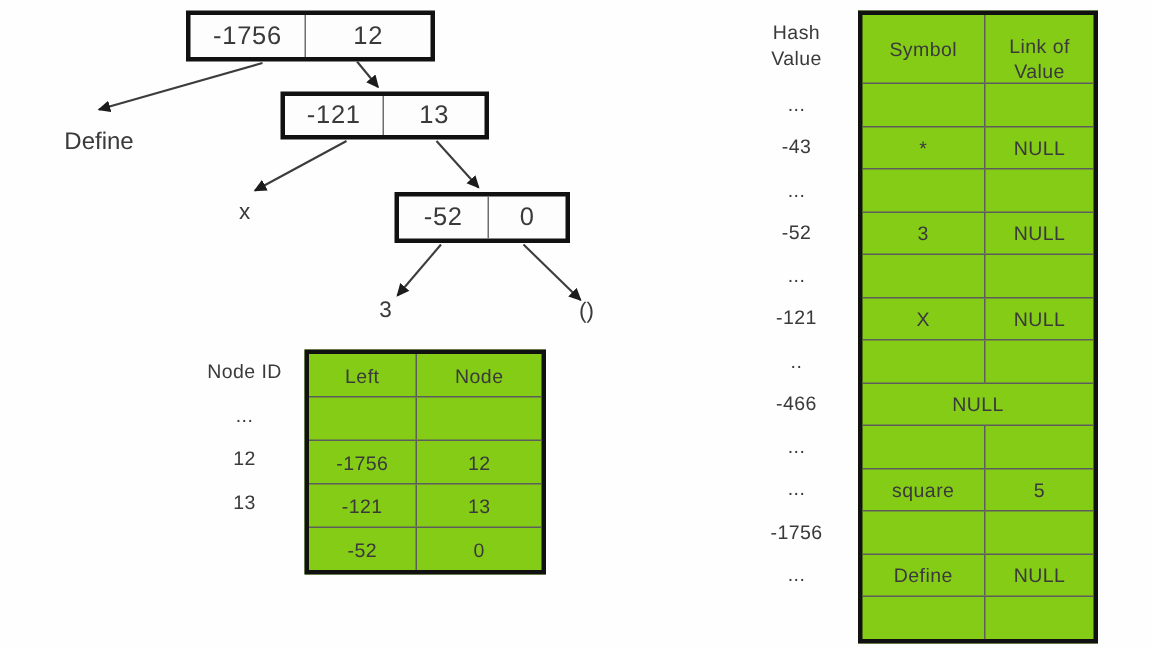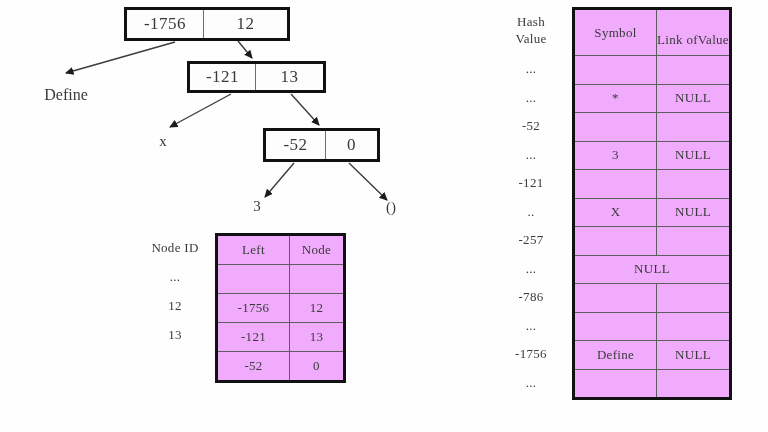--- a/index.html
+++ b/index.html
@@ -1,18 +1,18 @@
 <!DOCTYPE html>
 <html><head>
 <meta charset="utf-8">
 <style>
   html,body { margin:0; padding:0; background:#ffffff; }
   .canvas {
     position:relative; width:768px; height:432px; background:#fefefe;
-    font-family:Liberation Serif, serif; color:#3a3a3a; overflow:hidden;
+    font-family:Liberation Sans, sans-serif; color:#3a3a3a; overflow:hidden;
   }
   svg.arrows { position:absolute; left:0; top:0; width:768px; height:432px; }
 
   
   .node {
     position:absolute; display:flex; align-items:stretch; box-sizing:border-box;
     border:3px solid #111111; background:#fdfdfd;
   }
   .node .ncell {
     display:flex; align-items:center; justify-content:center;
@@ -26,37 +26,37 @@
 
   
   .tbl-wrap { position:absolute; display:flex; }
   .lbl-col { display:flex; flex-direction:column; }
   .lbl {
     display:flex; align-items:center; justify-content:center;
     font-size:13px; letter-spacing:0.3px; text-align:center;
   }
   .lbl.two-line { flex-direction:column; line-height:1.3; }
   .tbl {
-    box-sizing:border-box; border:3px solid #111111; background:#f0abfc;
+    box-sizing:border-box; border:3px solid #111111; background:#84cc16;
     display:flex; flex-direction:column;
   }
   .trow { display:flex; box-sizing:border-box; }
   .trow:not(:first-child) { border-top:1px solid #5d5d5d; }
   .tcell {
     display:flex; align-items:center; justify-content:center;
     box-sizing:border-box; font-size:13px; letter-spacing:0.3px;
   }
-  .tcell.two-line { flex-direction:row; line-height:1.3;margin-top:15px; }
+  .tcell.two-line { flex-direction:column; line-height:1.3;margin-top:15px; }
   .tcell.c1 { border-right:1px solid #5d5d5d; }
   .tcell.c2 { flex:1; }
 
   
   .nt .lbl-col { width:70px; margin-right:5px; }
   .nt .lbl { height:29px; }
-  .nt .tbl { width:131px; }
+  .nt .tbl { width:161px; }
   .nt .trow { height:29px; }
   .nt .trow:first-child { height:28px; }
   .nt .tcell.c1 { width:72px; }
 
   
   .ht .lbl-col { width:70px; margin-right:6px; }
   .ht .lbl { height:28.5px; }
   .ht .lbl.hdr { height:48px; }
   .ht .tbl { width:160px; }
   .ht .trow { height:28.5px; }
@@ -95,21 +95,21 @@
   <div class="node" style="left:263px; top:128px; width:117px; height:34px;">
     <span class="ncell first" style="width:59px;">-52</span>
     <span class="ncell second">0</span>
   </div>
 
   <span class="leaf" style="left:30px;  top:86px;  width:72px; font-size:16px;">Define</span>
   <span class="leaf" style="left:148px; top:133px; width:30px;">x</span>
   <span class="leaf" style="left:241px; top:198px; width:32px;">3</span>
   <span class="leaf" style="left:375px; top:199px; width:32px;">()</span>
 
-  <div class="tbl-wrap nt" style="left:140px; top:233px;justify-content:flex-end;">
+  <div class="tbl-wrap nt" style="left:128px; top:233px;justify-content:flex-end;">
     <div class="lbl-col">
       <div class="lbl">Node ID</div>
       <div class="lbl">...</div>
       <div class="lbl">12</div>
       <div class="lbl">13</div>
     </div>
     <div class="tbl">
       <div class="trow">
         <div class="tcell c1">Left</div>
         <div class="tcell c2">Node</div>
@@ -133,28 +133,28 @@
     </div>
   </div>
 
   <div class="tbl-wrap ht" style="left:496px; top:7px;">
     <div class="lbl-col">
       <div class="lbl hdr two-line">
         <span>Hash</span>
         <span>Value</span>
       </div>
       <div class="lbl">...</div>
+      <div class="lbl">-43</div>
       <div class="lbl">...</div>
       <div class="lbl">-52</div>
       <div class="lbl">...</div>
       <div class="lbl">-121</div>
       <div class="lbl">..</div>
-      <div class="lbl">-257</div>
-      <div class="lbl">...</div>
-      <div class="lbl">-786</div>
+      <div class="lbl">-466</div>
+      <div class="lbl">...</div>
       <div class="lbl">...</div>
       <div class="lbl">-1756</div>
       <div class="lbl">...</div>
     </div>
     <div class="tbl">
       <div class="trow">
         <div class="tcell c1">Symbol</div>
         <div class="tcell c2 two-line">
           <span>Link of</span>
           <span>Value</span>
@@ -189,20 +189,24 @@
         <div class="tcell c2"></div>
       </div>
       <div class="trow">
         <div class="tcell c2">NULL</div>
       </div>
       <div class="trow">
         <div class="tcell c1"></div>
         <div class="tcell c2"></div>
       </div>
       <div class="trow">
+        <div class="tcell c1">square</div>
+        <div class="tcell c2">5</div>
+      </div>
+      <div class="trow">
         <div class="tcell c1"></div>
         <div class="tcell c2"></div>
       </div>
       <div class="trow">
         <div class="tcell c1">Define</div>
         <div class="tcell c2">NULL</div>
       </div>
       <div class="trow">
         <div class="tcell c1"></div>
         <div class="tcell c2"></div>

